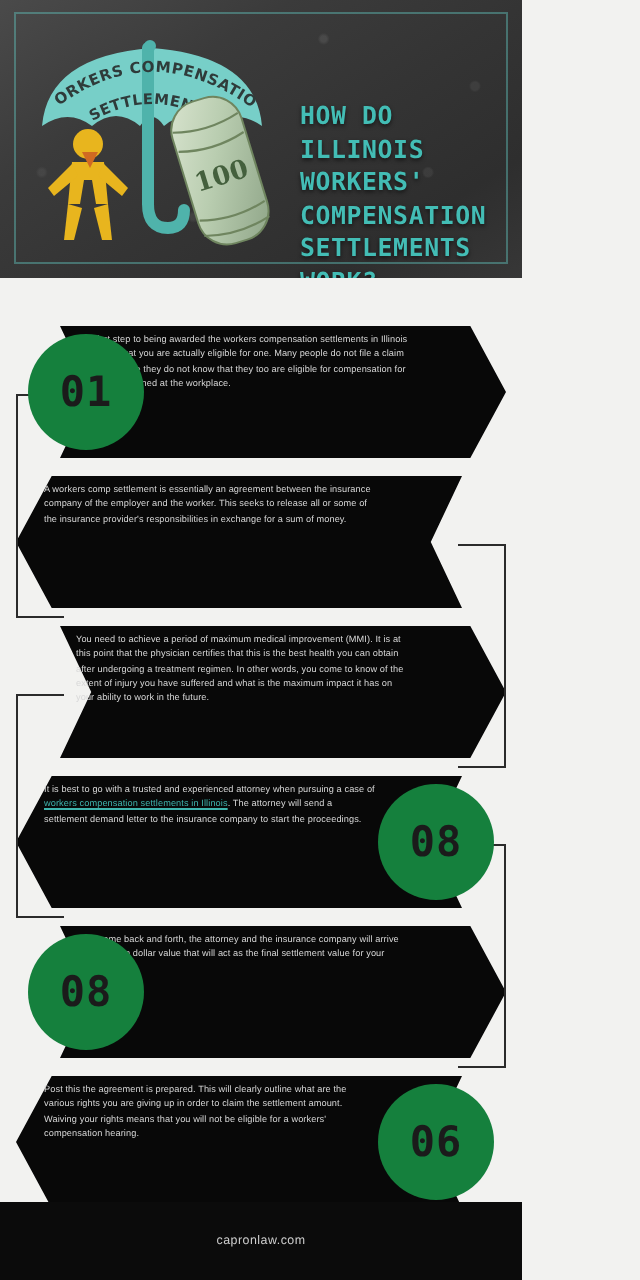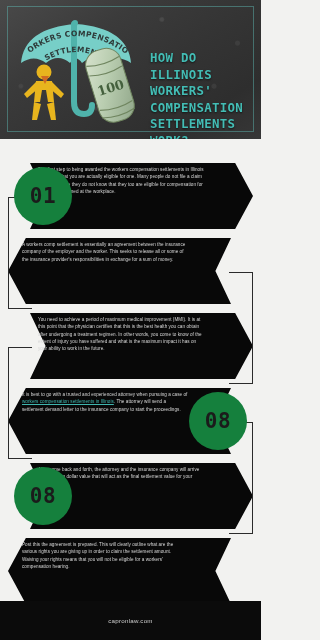--- a/index.html
+++ b/index.html
@@ -222,20 +222,21 @@
 
     <div class="step left" style="top:320px;">
       <div class="panel"></div>
       <div class="panel-text">After some back and forth, the attorney and the insurance company will arrive at a common dollar value that will act as the final settlement value for your injury.</div>
       <div class="badge">08</div>
     </div>
 
     <div class="step right" style="top:395px;">
       <div class="panel"></div>
       <div class="panel-text">Post this the agreement is prepared. This will clearly outline what are the various rights you are giving up in order to claim the settlement amount.  Waiving your rights means that you will not be eligible for a workers' compensation hearing.</div>
+      <div class="badge">06</div>
     </div>
   </div>
 
   <div class="footer">
     <span class="footer-text">capronlaw.com</span>
   </div>
 
 </div>
 
 </body></html>

